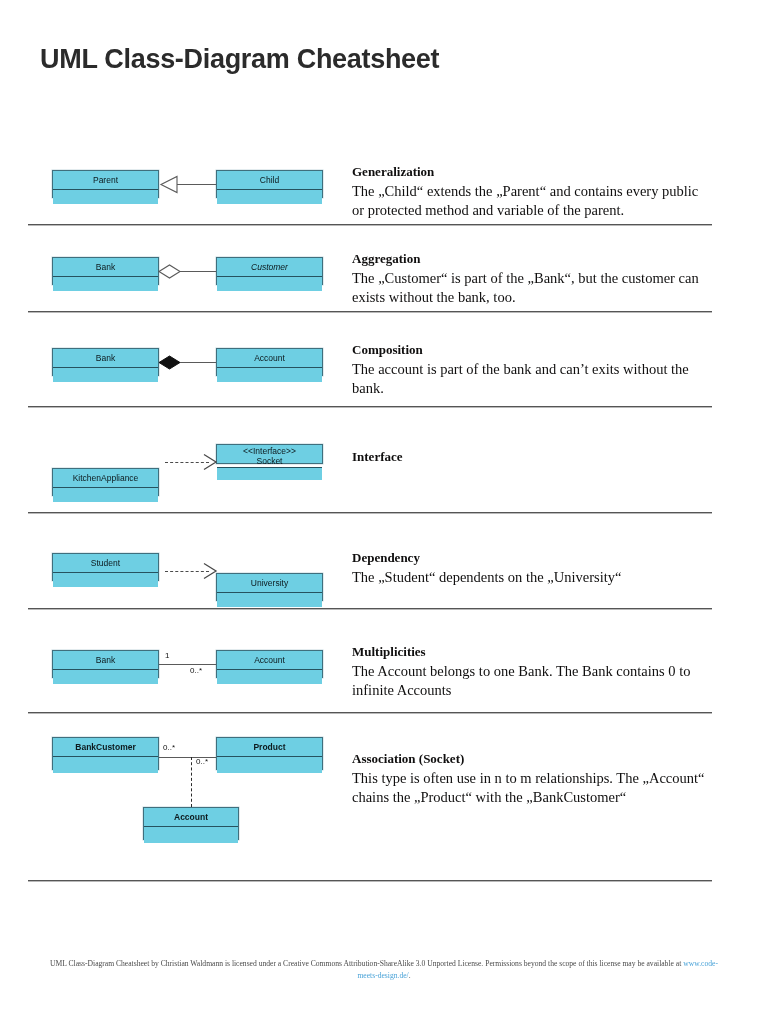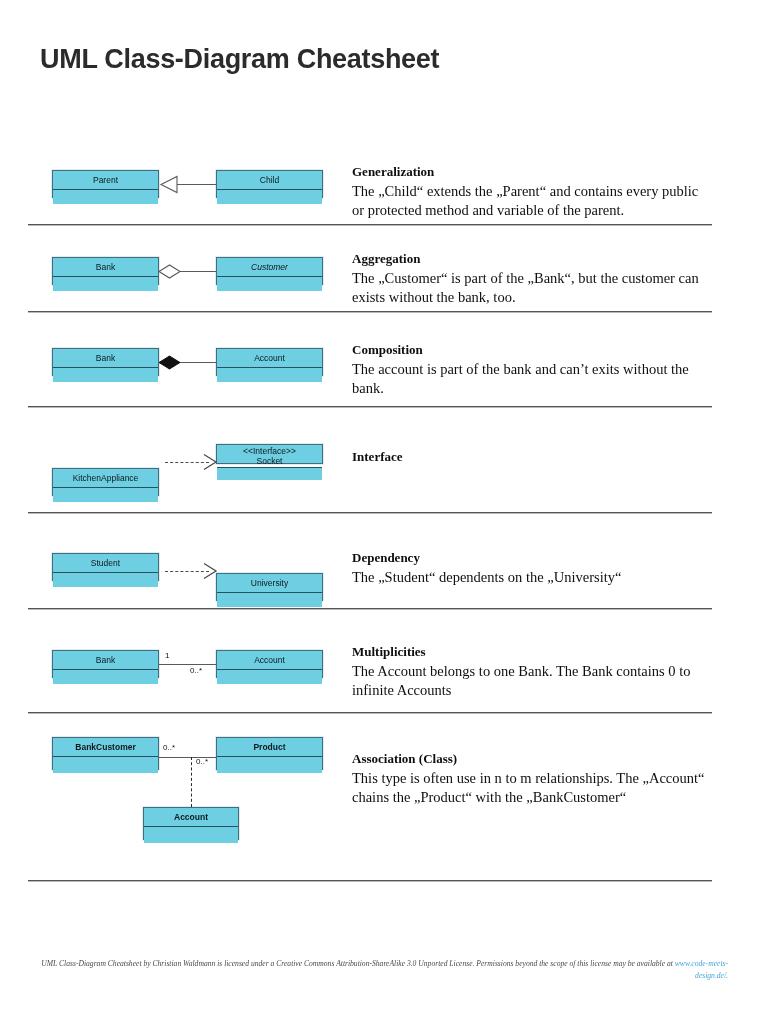--- a/index.html
+++ b/index.html
@@ -109,26 +109,25 @@
     color: #111111;
     white-space: nowrap;
   }
   .svgshape { position: absolute; overflow: visible; }
 
   
   #footer {
     position: absolute;
     left: 40px; top: 958px;
     width: 688px;
-    text-align: right;
+    text-align: center;
     font-family: "Liberation Serif", serif;
     font-size: 7.6px;
     line-height: 12px;
     color: #4a4a4a;
-    font-style: italic;
   }
   #footer .lnk { color: #4aa3d8; }
 </style>
 </head>
 <body>
 
 <div id="page">
 
   <div id="title">UML Class-Diagram Cheatsheet</div>
 
@@ -293,21 +292,21 @@
       <div class="body" style="height:16px;"></div>
     </div>
 
     <div class="hline" style="left:159px; top:757px; width:57px;"></div>
     <div class="dash-v" style="left:191px; top:757px; height:50px;"></div>
 
     <div class="mult" style="left:163px; top:743px;">0..*</div>
     <div class="mult" style="left:196px; top:757px;">0..*</div>
 
     <div class="desc" style="top:750px;">
-      <div class="desc-title">Association (Class)</div>
+      <div class="desc-title">Association (Socket)</div>
       <div class="desc-body">This type is often use in n to m relationships. The „Account“  chains the „Product“ with the „BankCustomer“</div>
     </div>
 
     <div class="divider" style="top:880px;"></div>
   </div>
 
   <div id="footer">
     <span>UML Class-Diagram Cheatsheet by Christian Waldmann is licensed under a Creative Commons Attribution-ShareAlike 3.0 Unported License. Permissions beyond the scope of this license may be available at </span><a class="lnk">www.code-meets-design.de/</a><span>.</span>
   </div>
 

